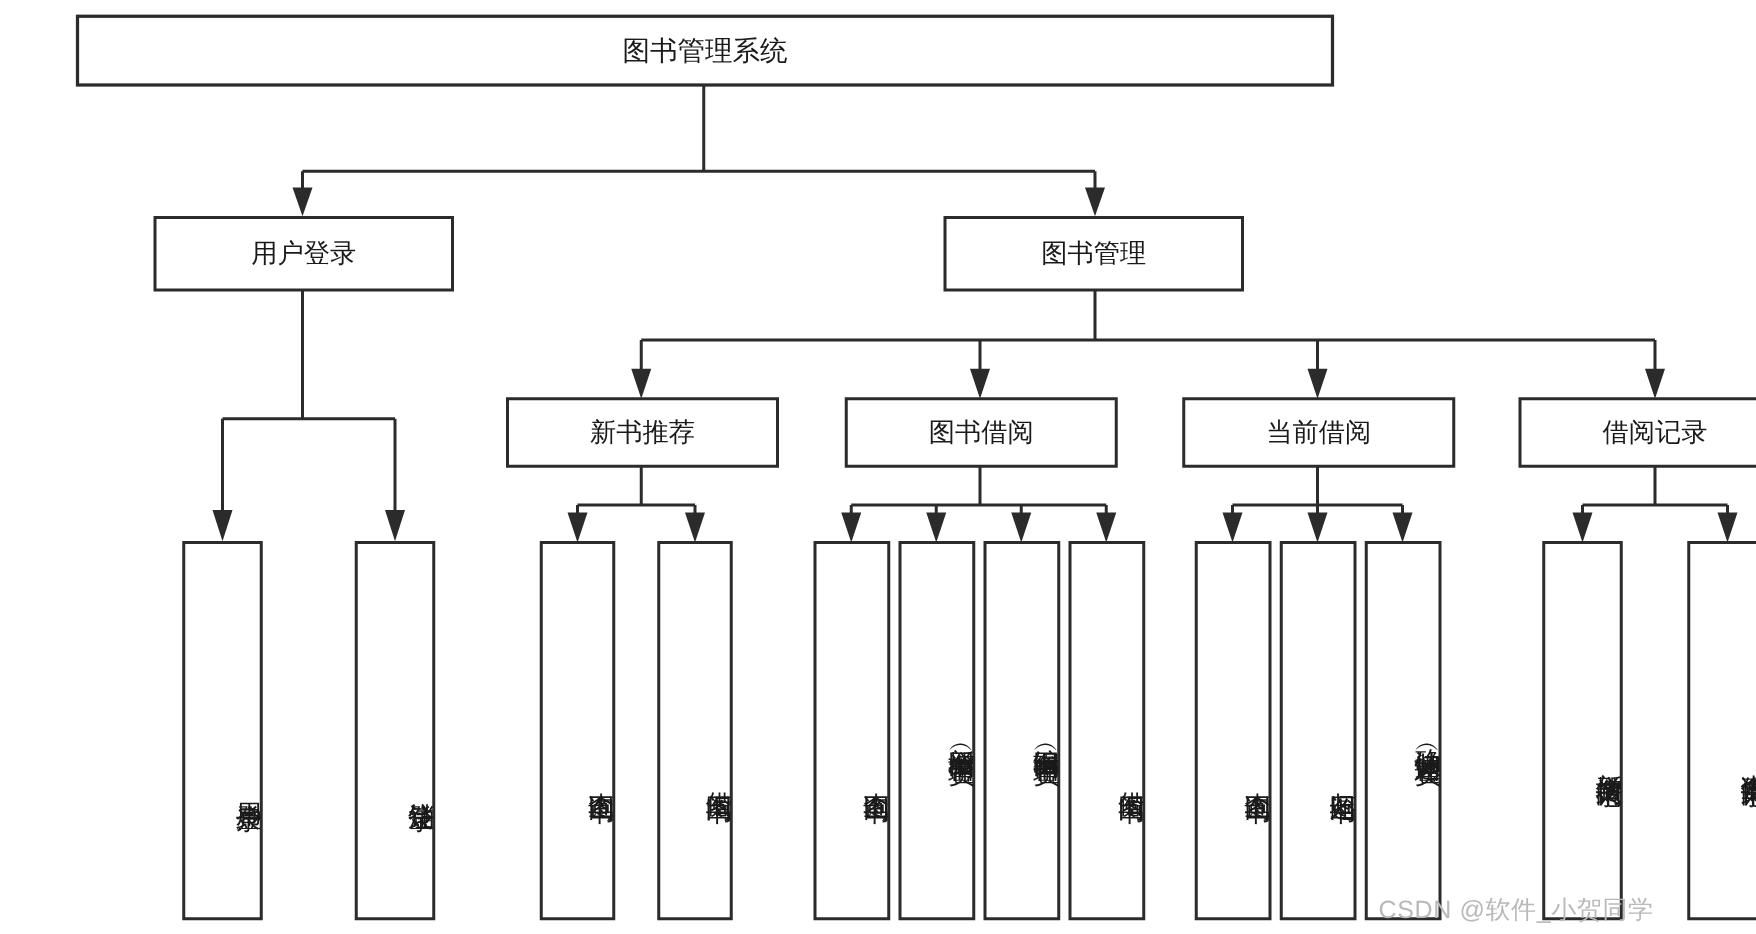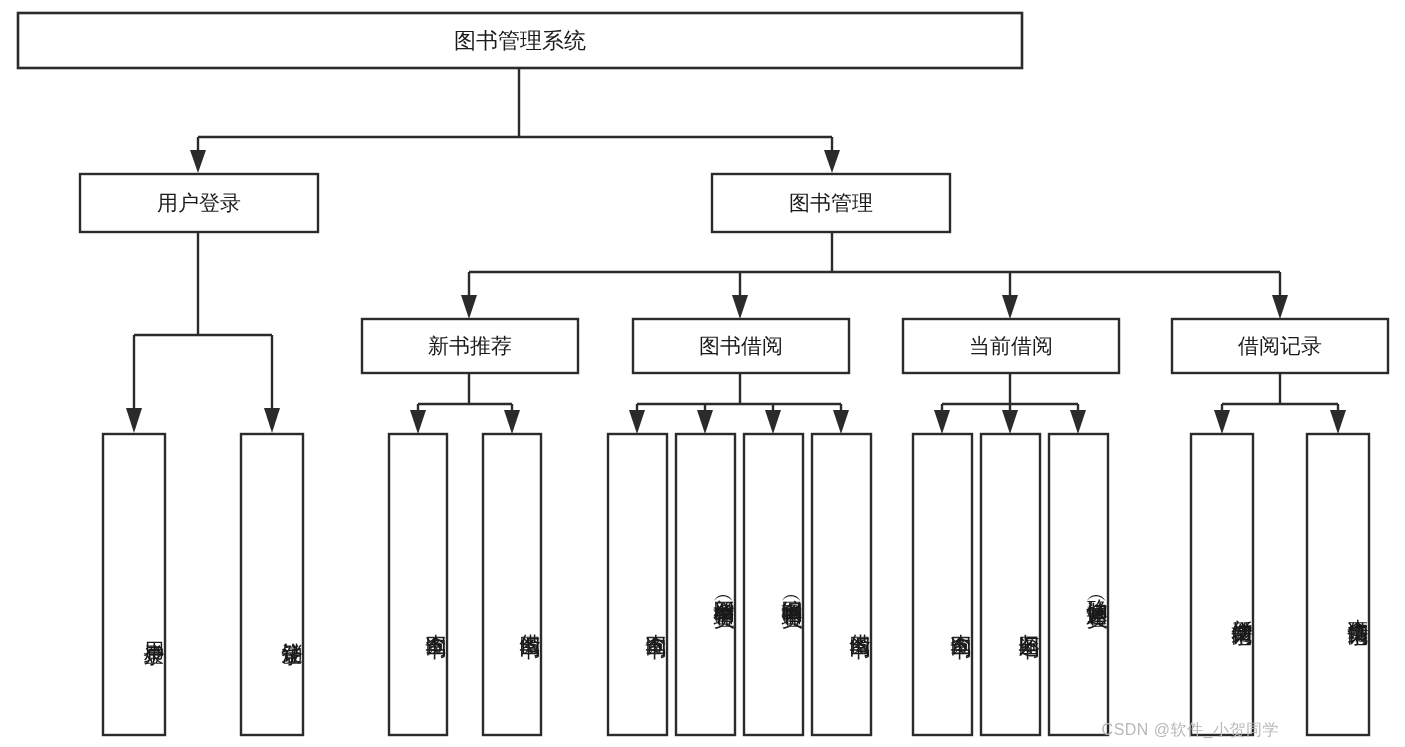--- a/index.html
+++ b/index.html
@@ -1,20 +1,20 @@
 <!DOCTYPE html>
 <html><head>
 <meta charset="utf-8">
 <style>
   html,body{margin:0;padding:0;background:#ffffff;}
   body{
     font-family:"Liberation Sans","DejaVu Sans",sans-serif;
     width:1405px;height:747px;overflow:hidden;
   }
-  #diagram-root{position:relative;width:1287px;height:747px;background:#fff;}
+  #diagram-root{position:relative;width:1287px;height:747px;background:#fff;margin-left:44px;}
   svg#tree{position:absolute;top:0;left:0;width:1405px;height:747px;display:block;}
 
   .node-box{
     fill:#ffffff;
     stroke:#2b2b2b;
     stroke-width:2.4;
   }
   .node-box.level0{stroke-width:2.6;}
   .connector{
     stroke:#2b2b2b;
@@ -50,21 +50,21 @@
     justify-content:center;
     pointer-events:none;
     user-select:none;
     white-space:nowrap;
   }
   .watermark{
     position:absolute;
     right:8px;
     bottom:6px;
     font-family:"Liberation Sans","DejaVu Sans",sans-serif;
-    font-size:16px;
+    font-size:20px;
     color:#b9b9b9;
     letter-spacing:0.5px;
     user-select:none;
     white-space:nowrap;
   }
 </style>
 </head>
 <body>
 
 <div id="diagram-root">

